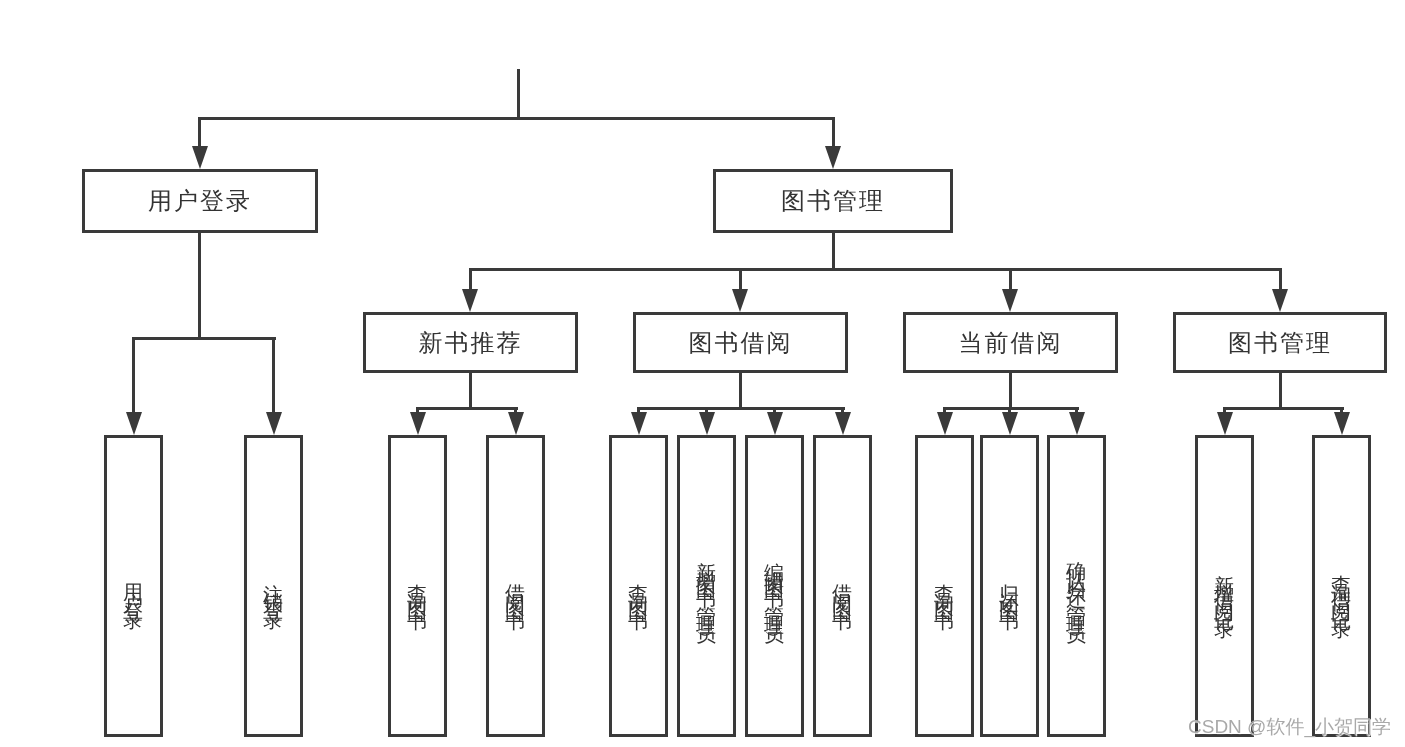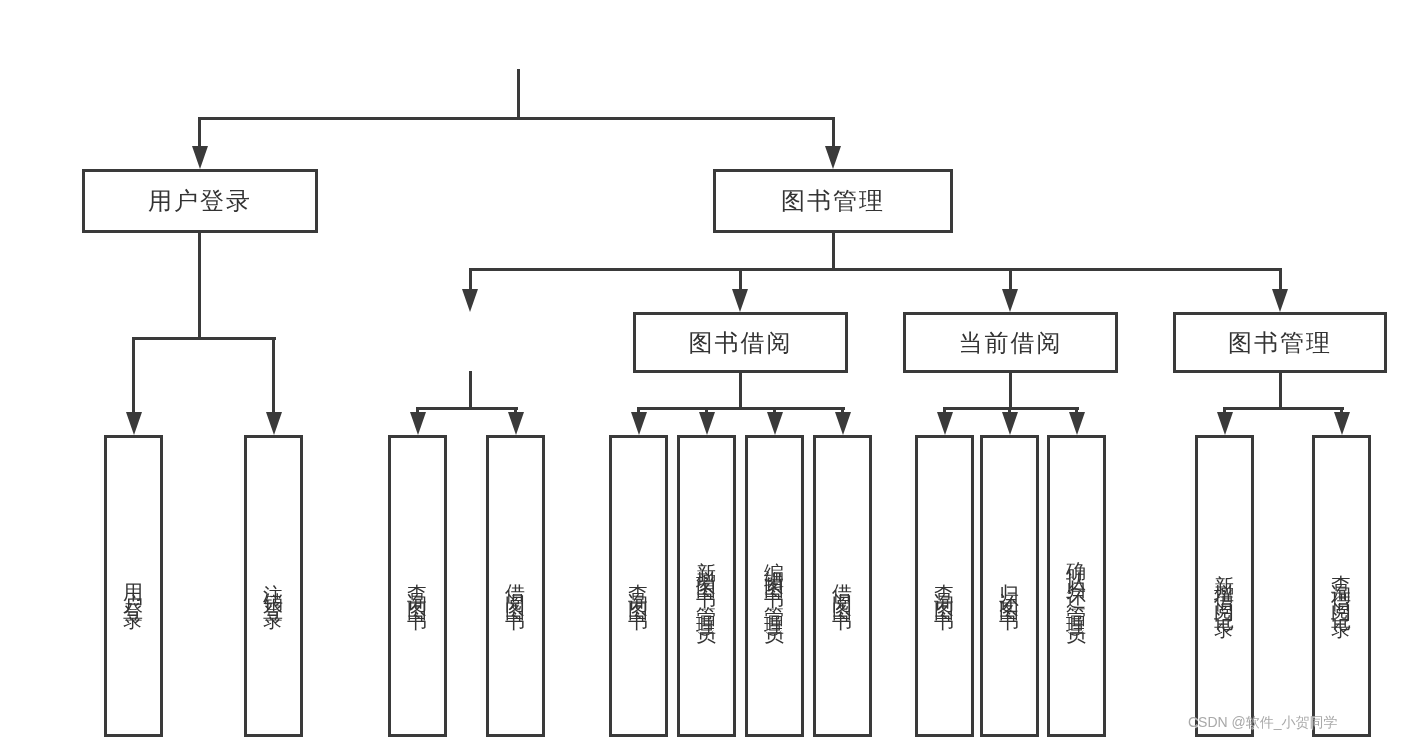--- a/index.html
+++ b/index.html
@@ -56,21 +56,21 @@
   .arrow {
     position: absolute;
     width: 0; height: 0;
     border-left: 8px solid transparent;
     border-right: 8px solid transparent;
     border-top: 23px solid var(--color-line, #3a3a3a);
   }
   .watermark {
     position: absolute;
     left: 1188px; top: 714px;
-    font-size: 14px;
+    font-size: 19px;
     color: var(--color-watermark, #a9a9a9);
     text-shadow: 1px 1px 1px #ffffff;
     white-space: nowrap;
     z-index: 10;
   }
 </style>
 </head>
 <body>
 
 <div class="canvas">
@@ -97,20 +97,21 @@
   <div class="line" style="left:469px;top:268px;width:813px;height:3px"></div>
   <div class="line" style="left:469px;top:268px;width:3px;height:22px"></div>
   <div class="line" style="left:739px;top:268px;width:3px;height:22px"></div>
   <div class="line" style="left:1009px;top:268px;width:3px;height:22px"></div>
   <div class="line" style="left:1279px;top:268px;width:3px;height:22px"></div>
   <div class="arrow" style="left:462px;top:289px"></div>
   <div class="arrow" style="left:732px;top:289px"></div>
   <div class="arrow" style="left:1002px;top:289px"></div>
   <div class="arrow" style="left:1272px;top:289px"></div>
 
+  <div class="box l3-box" style="left:363px">新书推荐</div>
   <div class="box l3-box" style="left:633px">图书借阅</div>
   <div class="box l3-box" style="left:903px">当前借阅</div>
   <div class="box l3-box" style="left:1173px;width:214px">图书管理</div>
 
   <div class="line" style="left:469px;top:371px;width:3px;height:39px"></div>
   <div class="line" style="left:739px;top:371px;width:3px;height:39px"></div>
   <div class="line" style="left:1009px;top:371px;width:3px;height:39px"></div>
   <div class="line" style="left:1279px;top:371px;width:3px;height:39px"></div>
 
   <div class="line" style="left:416px;top:407px;width:102px;height:3px"></div>

